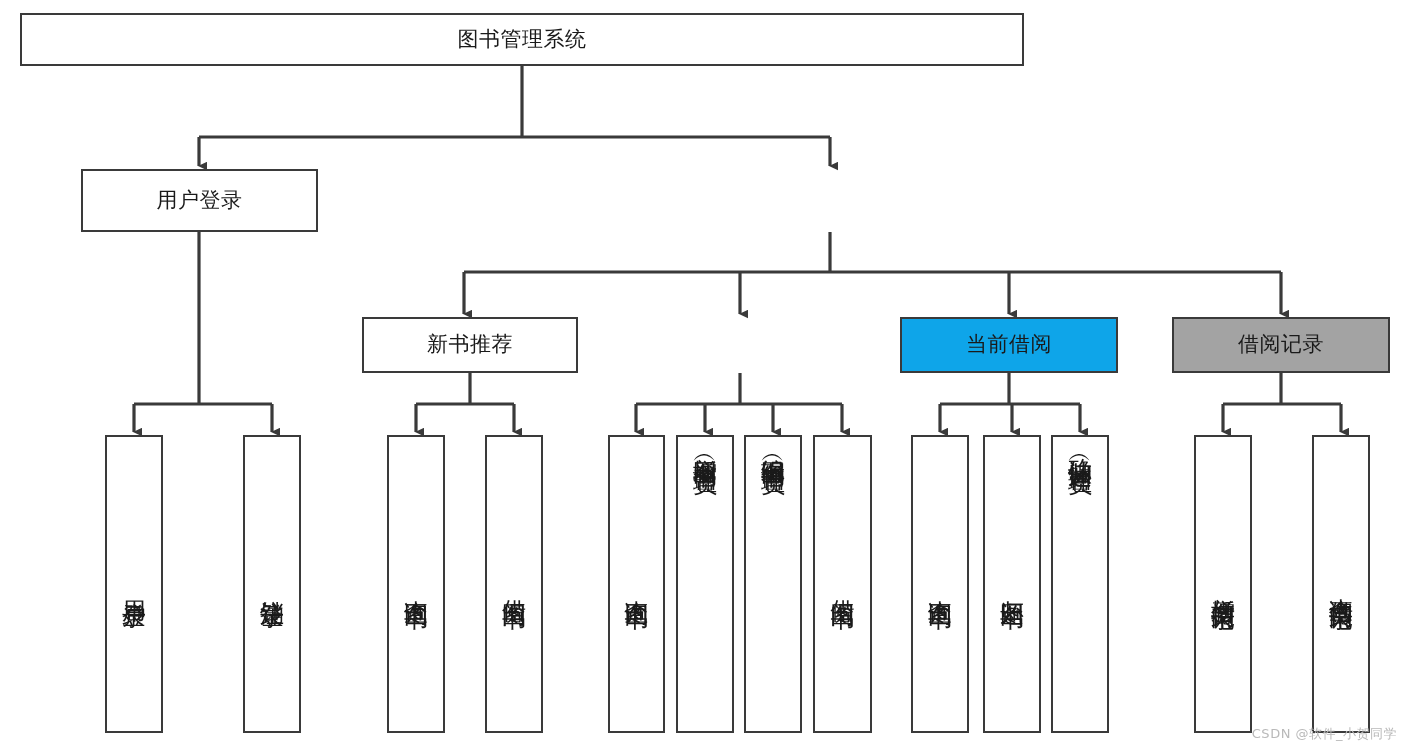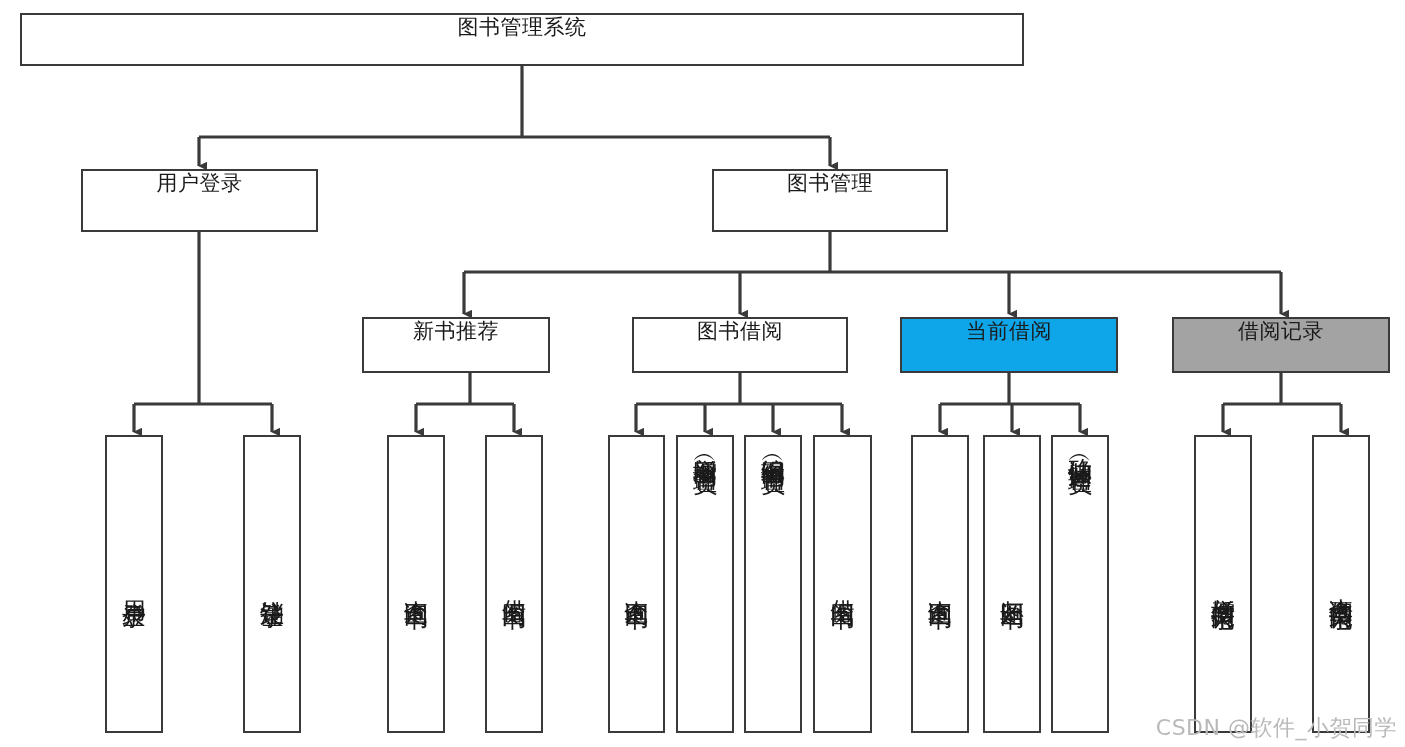--- a/index.html
+++ b/index.html
@@ -23,20 +23,21 @@
     top: 0;
     width: 1405px;
     height: 747px;
   }
   .node {
     position: absolute;
     box-sizing: border-box;
     border: 2px solid #3a3a3a;
     background: #ffffff;
     display: flex;
+    align-items: center;
     justify-content: center;
     color: #1a1a1a;
   }
   .node-label {
     display: block;
     text-align: center;
     line-height: 1.22;
     letter-spacing: 0.5px;
   }
   .h-node .node-label {
@@ -54,21 +55,21 @@
     line-height: 1.0;
     white-space: nowrap;
   }
   .v-node.v-center {
     align-items: center;
   }
   #watermark {
     position: absolute;
     right: 8px;
     bottom: 4px;
-    font-size: 22px;
+    font-size: 13px;
     color: #b9b9b9;
     letter-spacing: 0.5px;
     white-space: nowrap;
     pointer-events: none;
   }
 </style>
 </head>
 <body>
 
 <div id="canvas">
@@ -139,29 +140,23 @@
     </g>
   </svg>
 
   <div class="node h-node" style="left: 20px; top: 13px; width: 1004px; height: 53px; border-color: rgb(58, 58, 58); background: rgb(255, 255, 255); color: rgb(26, 26, 26);">
     <span class="node-label">图书管理系统</span>
   </div>
 
   <div class="node h-node" style="left: 81px; top: 169px; width: 237px; height: 63px; border-color: rgb(58, 58, 58); background: rgb(255, 255, 255); color: rgb(26, 26, 26);">
     <span class="node-label">用户登录</span>
   </div>
-  <div class="node h-node" style="left: 712px; top: 169px; width: 236px; height: 63px; border-color: rgb(58, 58, 58); background: rgb(255, 255, 255); color: rgb(26, 26, 26);">
-    <span class="node-label">图书管理</span>
-  </div>
-
-  <div class="node h-node" style="left: 362px; top: 317px; width: 188px; height: 56px; border-color: rgb(58, 58, 58); background: rgb(255, 255, 255); color: rgb(26, 26, 26);">
+
+  <div class="node h-node" style="left: 362px; top: 317px; width: 216px; height: 56px; border-color: rgb(58, 58, 58); background: rgb(255, 255, 255); color: rgb(26, 26, 26);">
     <span class="node-label">新书推荐</span>
-  </div>
-  <div class="node h-node" style="left: 632px; top: 317px; width: 216px; height: 56px; border-color: rgb(58, 58, 58); background: rgb(255, 255, 255); color: rgb(26, 26, 26);">
-    <span class="node-label">图书借阅</span>
   </div>
   <div class="node h-node" style="left: 900px; top: 317px; width: 218px; height: 56px; border-color: rgb(58, 58, 58); background: #0ea5e9; color: rgb(26, 26, 26);">
     <span class="node-label">当前借阅</span>
   </div>
   <div class="node h-node" style="left: 1172px; top: 317px; width: 218px; height: 56px; border-color: rgb(58, 58, 58); background: #a3a3a3; color: rgb(26, 26, 26);">
     <span class="node-label">借阅记录</span>
   </div>
 
   <div class="node v-node v-center" style="left: 105px; top: 435px; width: 58px; height: 298px; border-color: rgb(58, 58, 58); background: rgb(255, 255, 255); color: rgb(26, 26, 26);">
     <span class="node-label">用户登录</span>

